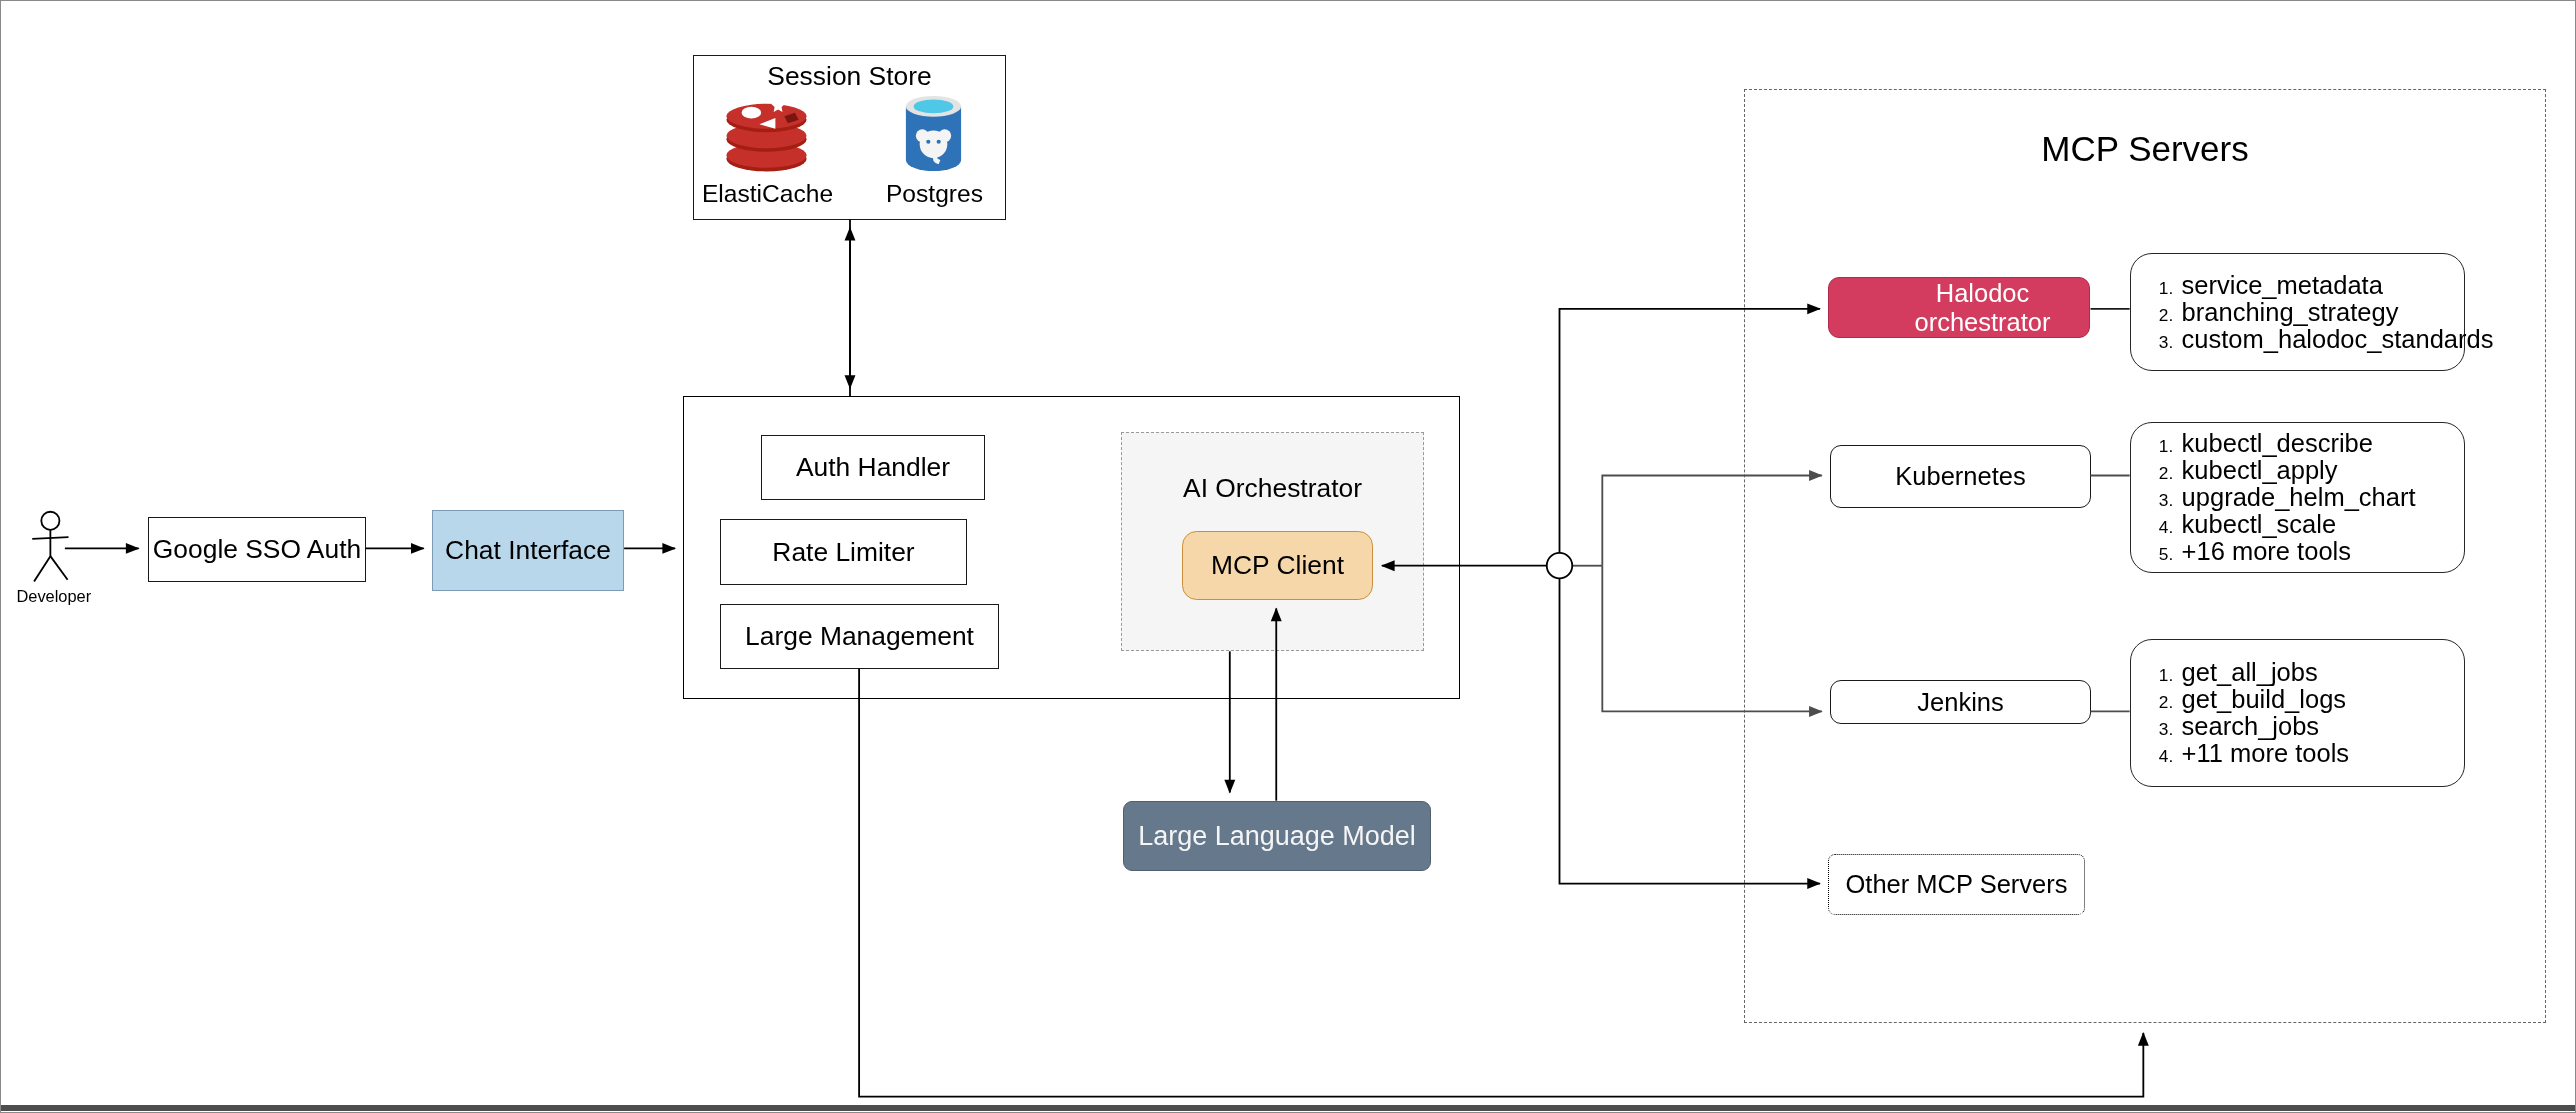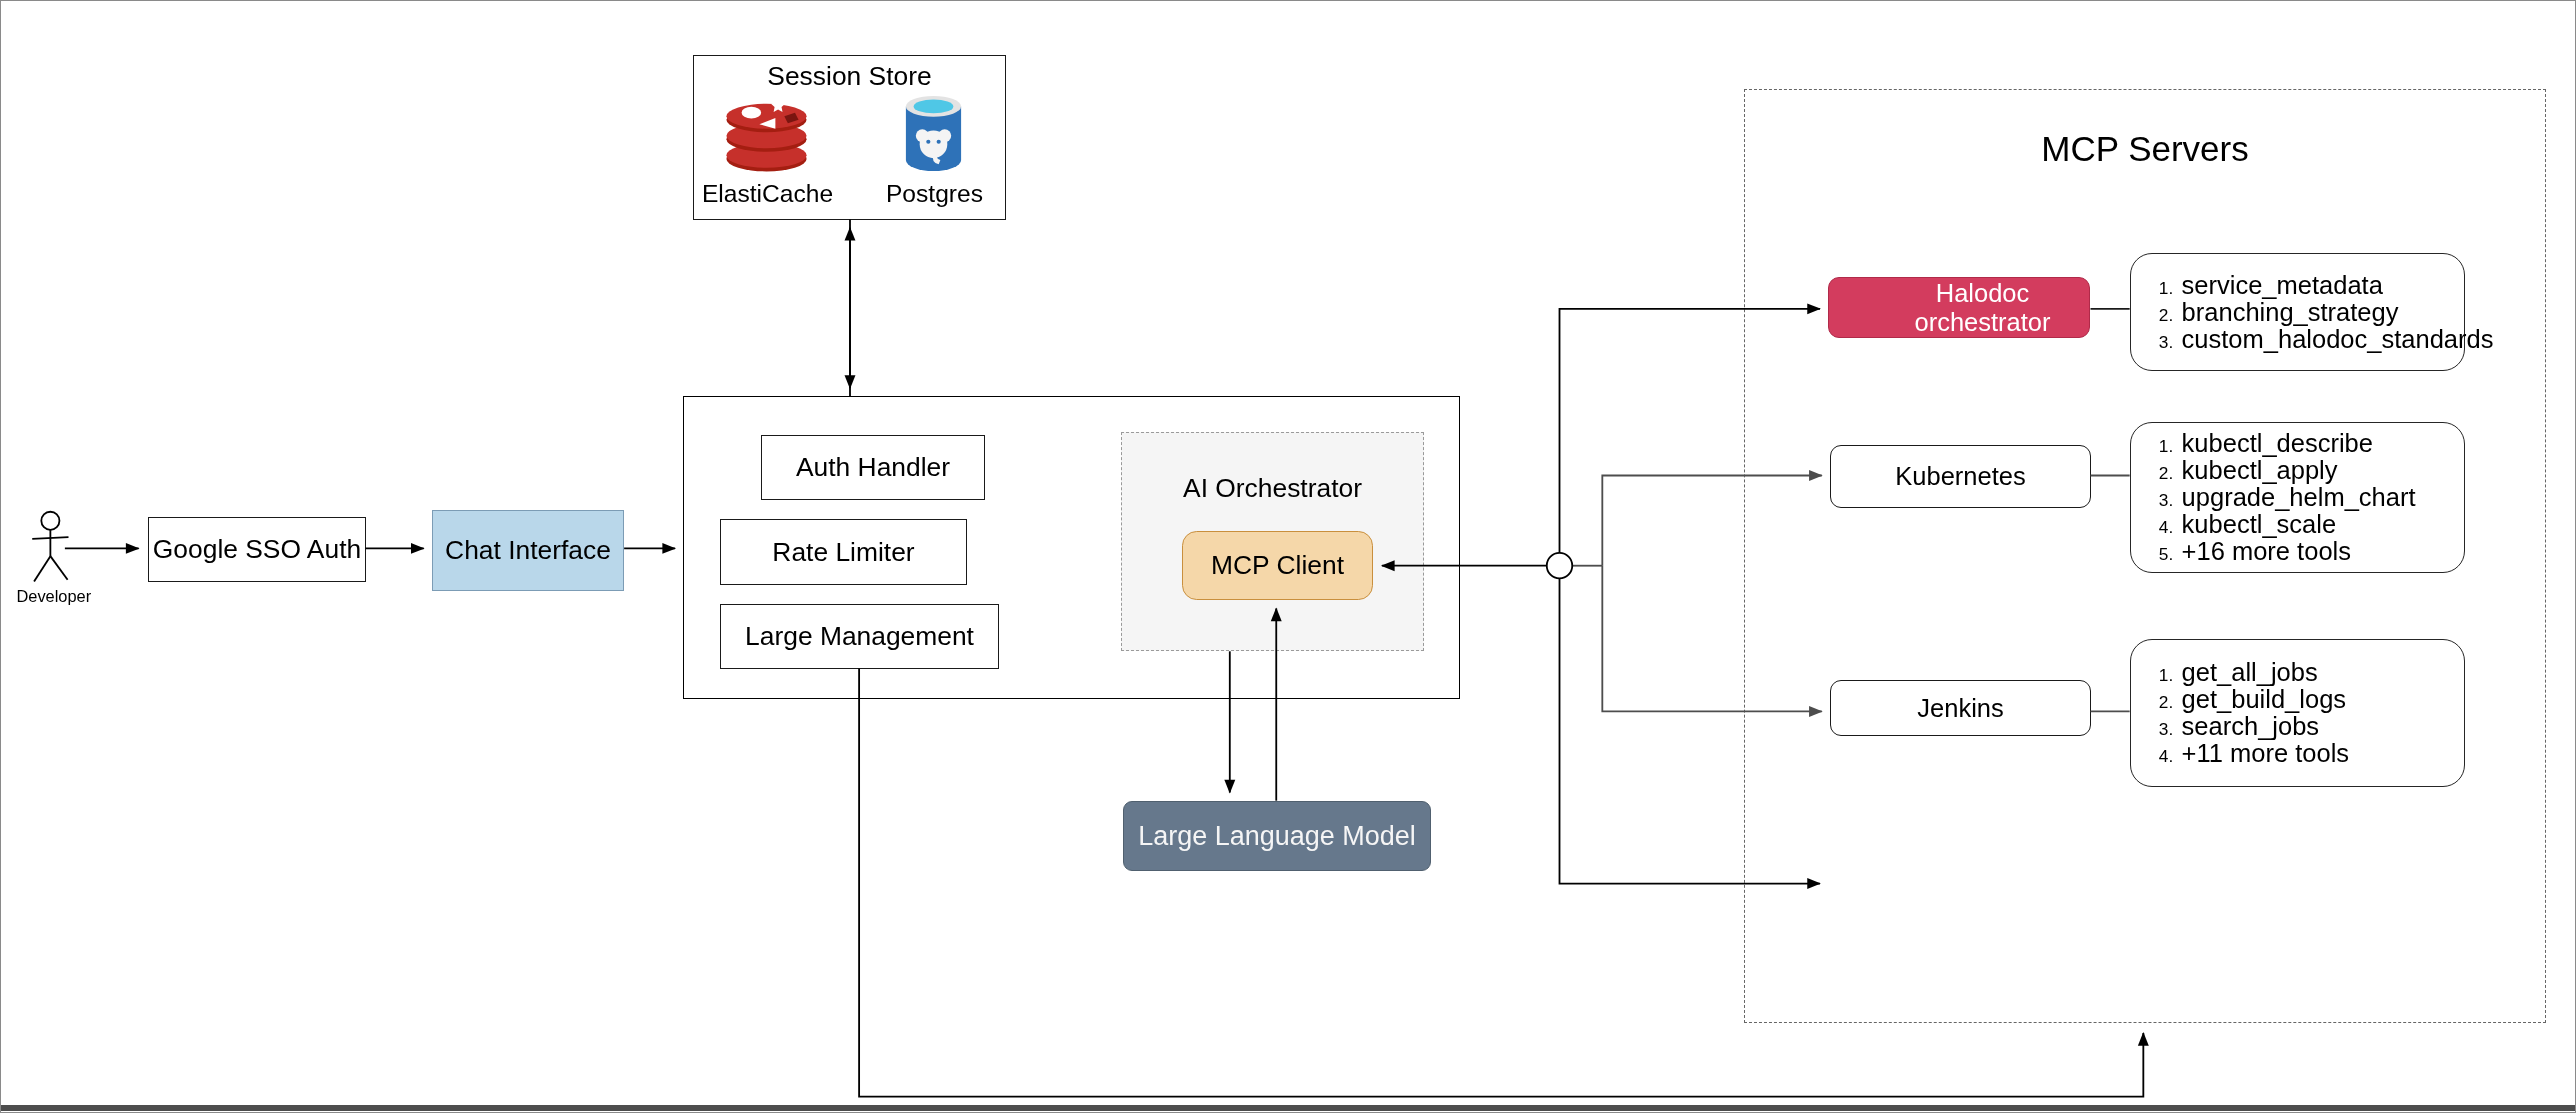--- a/index.html
+++ b/index.html
@@ -163,28 +163,31 @@
   <div class="tools" style="left:2129px;top:421px;width:335px;height:151px;">
     <ol>
       <li>kubectl_describe</li>
       <li>kubectl_apply</li>
       <li>upgrade_helm_chart</li>
       <li>kubectl_scale</li>
       <li>+16 more tools</li>
     </ol>
   </div>
 
-  <div class="box rounded" style="left:1829px;top:679px;width:261px;height:56px;font-size:25.5px;">
+  <div class="box rounded" style="left:1829px;top:679px;width:261px;height:44px;font-size:25.5px;">
     <span class="label">Jenkins</span>
   </div>
   <div class="tools" style="left:2129px;top:638px;width:335px;height:148px;">
     <ol>
       <li>get_all_jobs</li>
       <li>get_build_logs</li>
       <li>search_jobs</li>
       <li>+11 more tools</li>
     </ol>
   </div>
 
+  <div class="box" style="left:1827px;top:853px;width:257px;height:61px;border:1.8px dotted #000;border-radius:7.3px;font-size:25.5px;">
+    <span class="label">Other MCP Servers</span>
+  </div>
 
   <div class="abs" style="left:0;top:1104px;width:2576px;height:5.5px;background:#4d4d4d;z-index:8;"></div>
 </div>
 
 
 </body></html>

